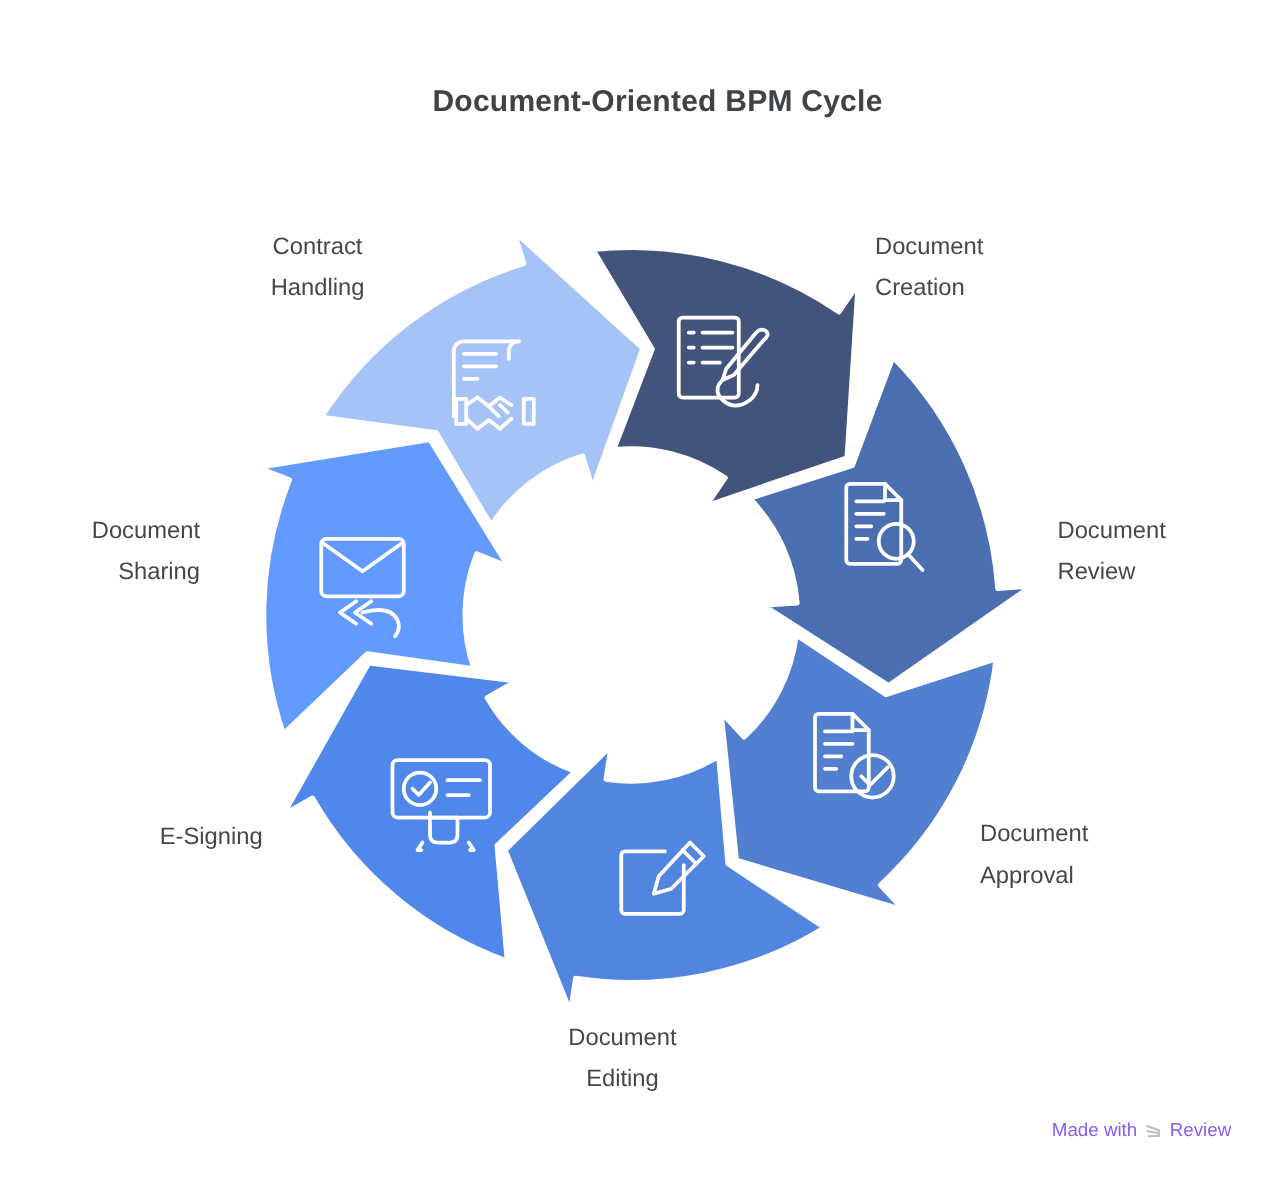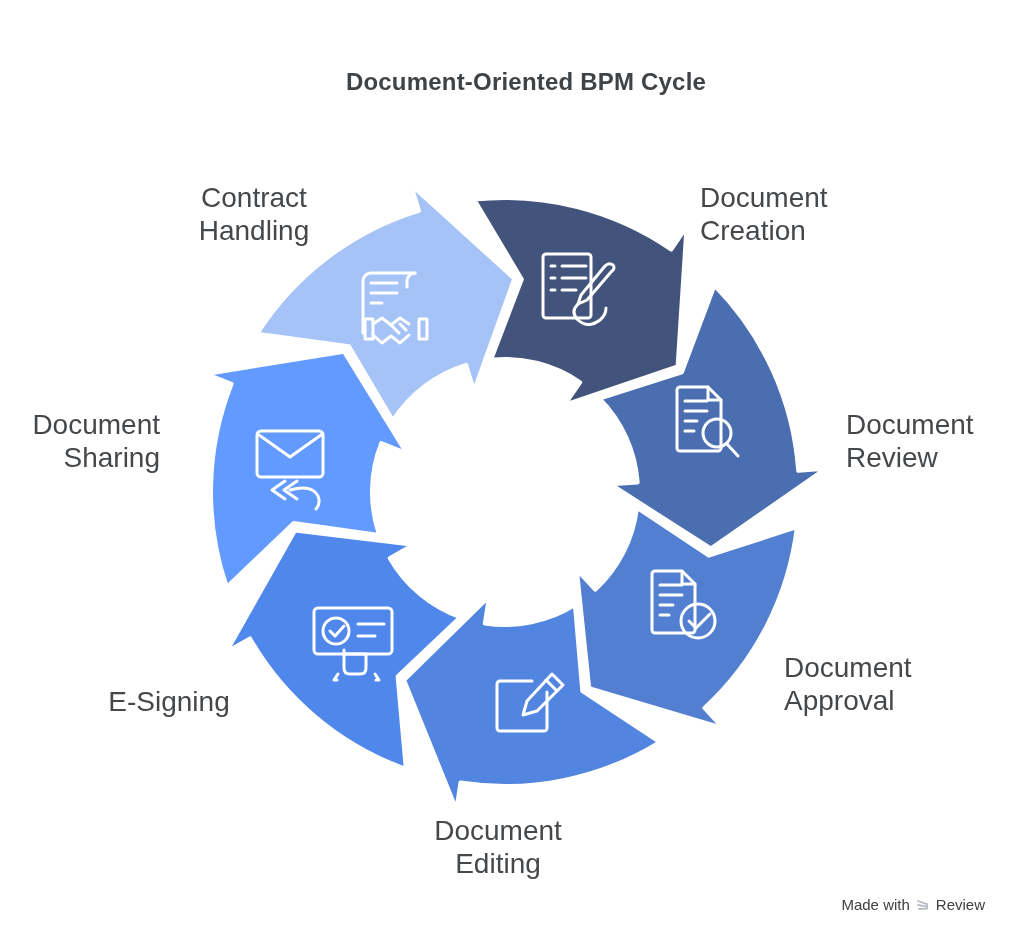--- a/index.html
+++ b/index.html
@@ -11,29 +11,29 @@
     text-align: center; font-size: 24px; font-weight: bold;
     letter-spacing: 0.2px;
   }
 
   #cycle-svg { position: absolute; left: 0; top: 0; }
 
   .icon { stroke: #ffffff; stroke-width: 3; fill: none;
           stroke-linecap: round; stroke-linejoin: round; }
 
   .step-label {
-    position: absolute; font-size: 28px; line-height: 33px;
+    position: absolute; font-size: 19px; line-height: 33px;
     white-space: pre-line;
   }
   .lbl-contract  { left: 129px; top: 181px; width: 250px; text-align: center; }
   .lbl-creation  { left: 700px; top: 181px; width: 230px; text-align: left; }
   .lbl-review    { left: 846px; top: 408px; width: 170px; text-align: left; }
   .lbl-approval  { left: 784px; top: 651px; width: 220px; text-align: left; }
   .lbl-editing   { left: 373px; top: 814px; width: 250px; text-align: center; }
-  .lbl-esigning  { left:  44px; top: 653px; width: 250px; text-align: center; margin-top: 32px; }
+  .lbl-esigning  { left:  44px; top: 653px; width: 250px; text-align: center; }
   .lbl-sharing   { left:   0px; top: 408px; width: 160px; text-align: right; }
 
   .watermark {
     position: absolute; right: 39px; top: 896px;
     font-size: 15px; display: flex; align-items: center; gap: 5px;
   }
   .watermark svg { display: block; }
 </style>
 </head>
 <body>
@@ -114,21 +114,21 @@
 <div class="step-label lbl-approval" style="color: rgb(69, 72, 75);">Document
 Approval</div>
 <div class="step-label lbl-editing" style="color: rgb(69, 72, 75);">Document
 Editing</div>
 <div class="step-label lbl-esigning" style="color: rgb(69, 72, 75);">E-Signing</div>
 <div class="step-label lbl-sharing" style="color: rgb(69, 72, 75);">Document
 Sharing</div>
 <div class="step-label lbl-contract" style="color: rgb(69, 72, 75);">Contract
 Handling</div>
 
-<div class="watermark" style="color: #404040;">
+<div class="watermark" style="color: #8b5cf6;">
   <span>Made with</span>
   <svg width="16" height="16" viewBox="0 0 16 16">
     <g fill="none" stroke="#B9BDC4" stroke-width="1.8" stroke-linecap="round">
       <path d="M3,4 L12,7.2"></path>
       <path d="M3,8 L12,9.6"></path>
       <path d="M4,12 L12,11.6"></path>
       <path d="M12,7.2 L12,11.6"></path>
     </g>
   </svg>
   <span>Review</span>

